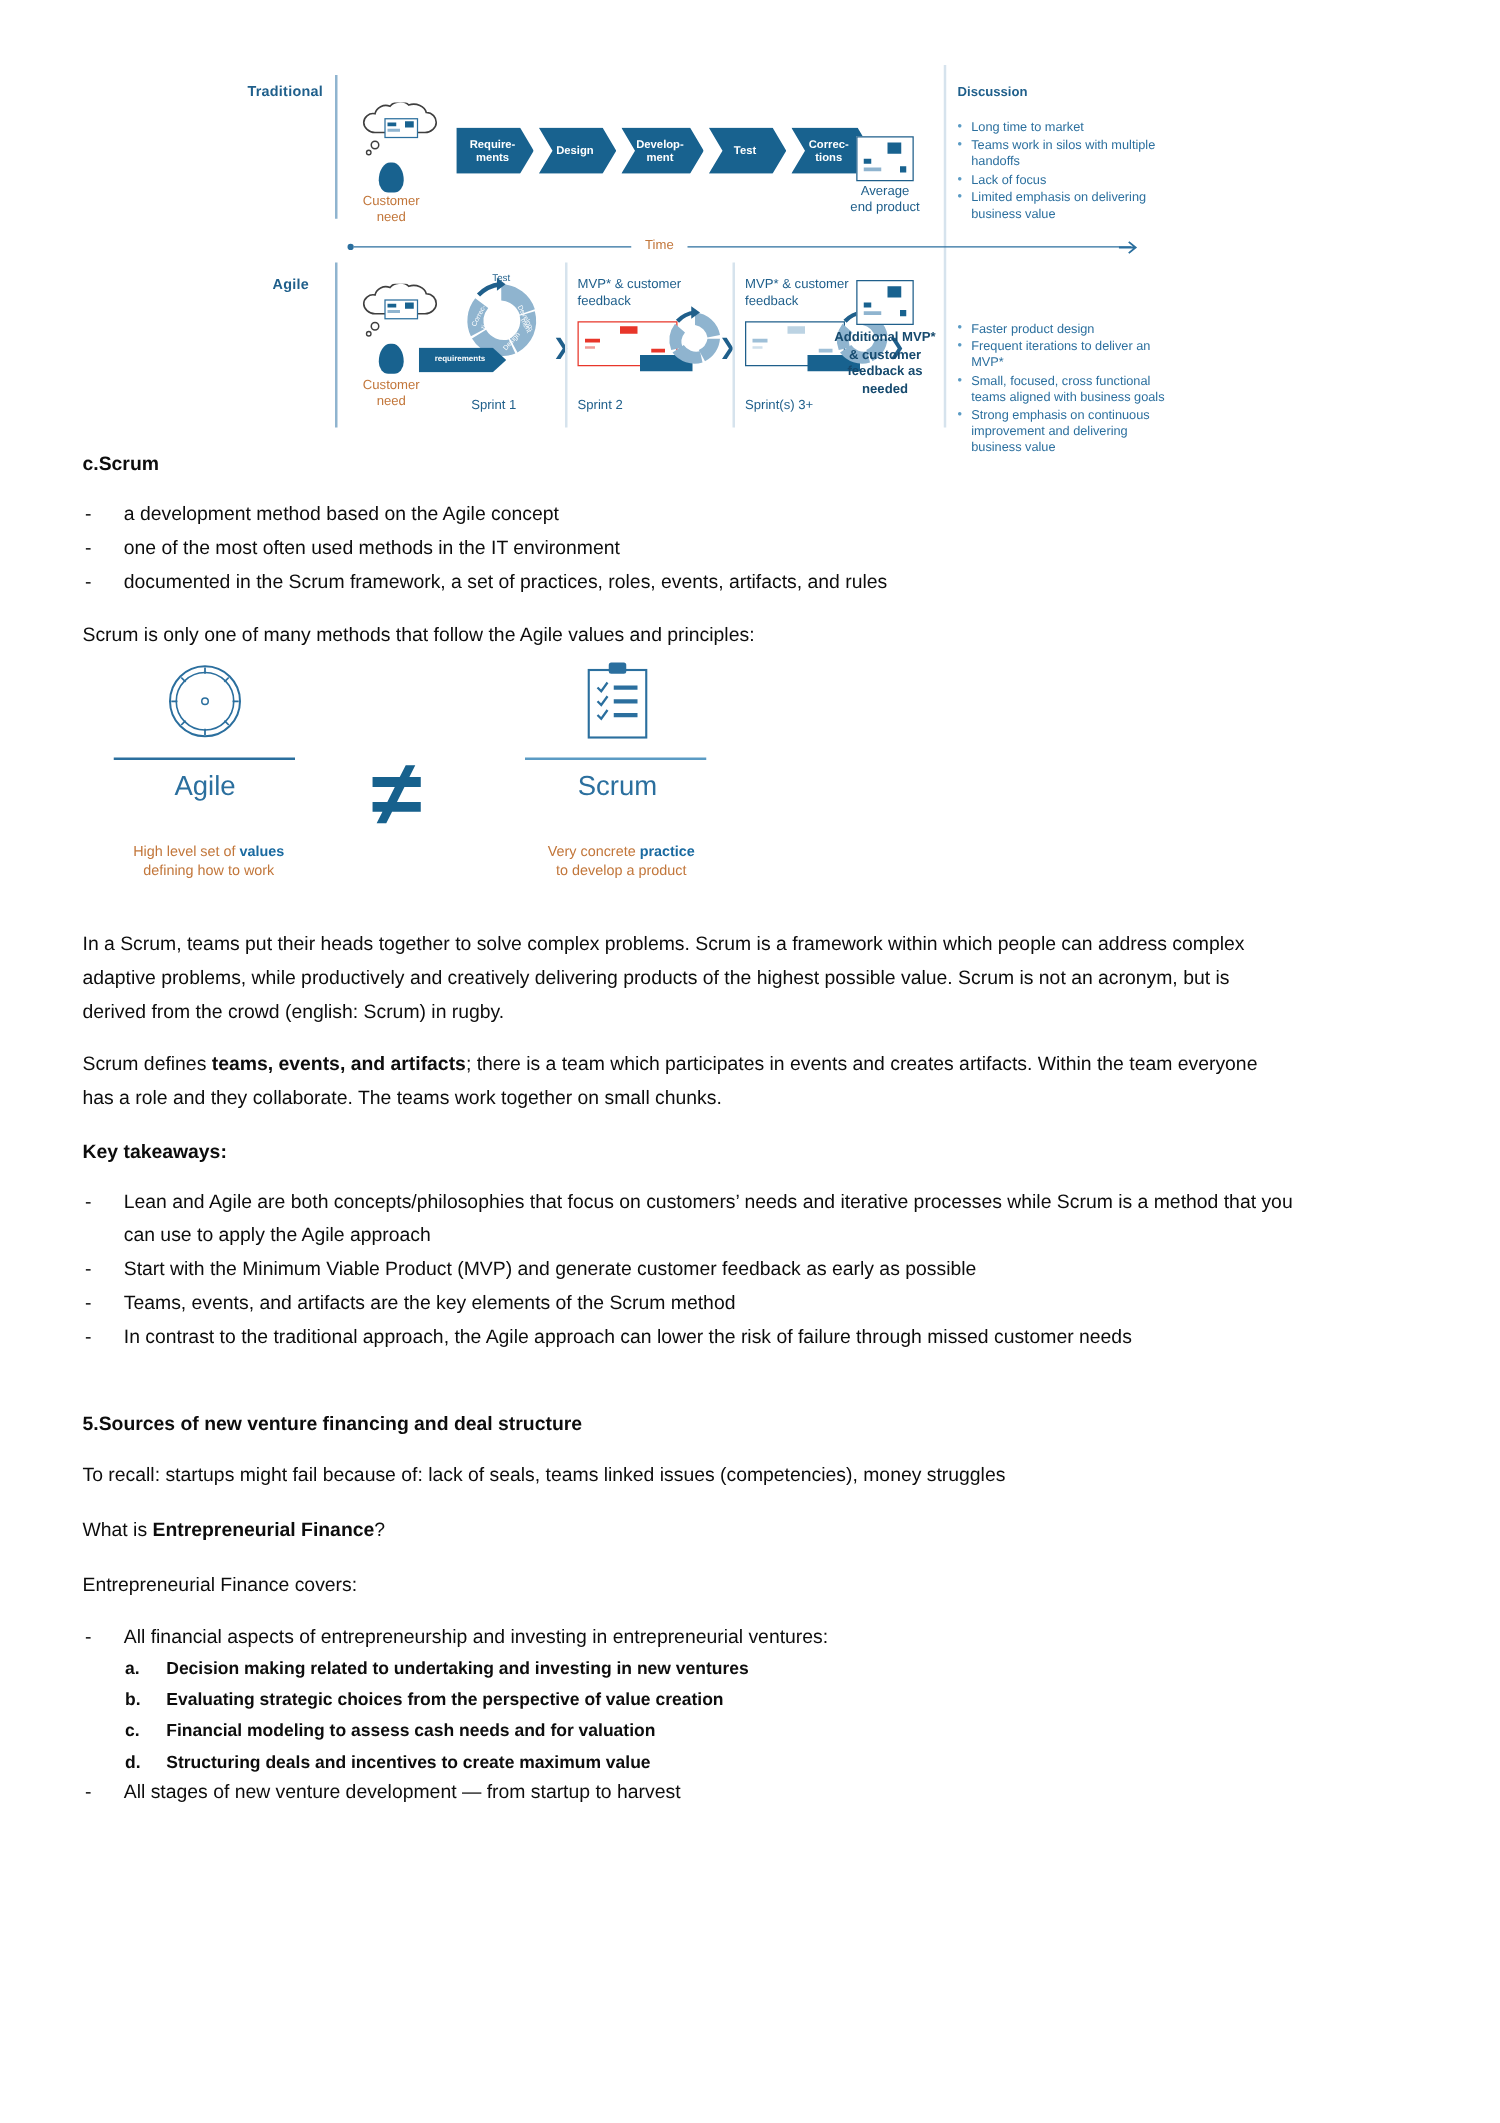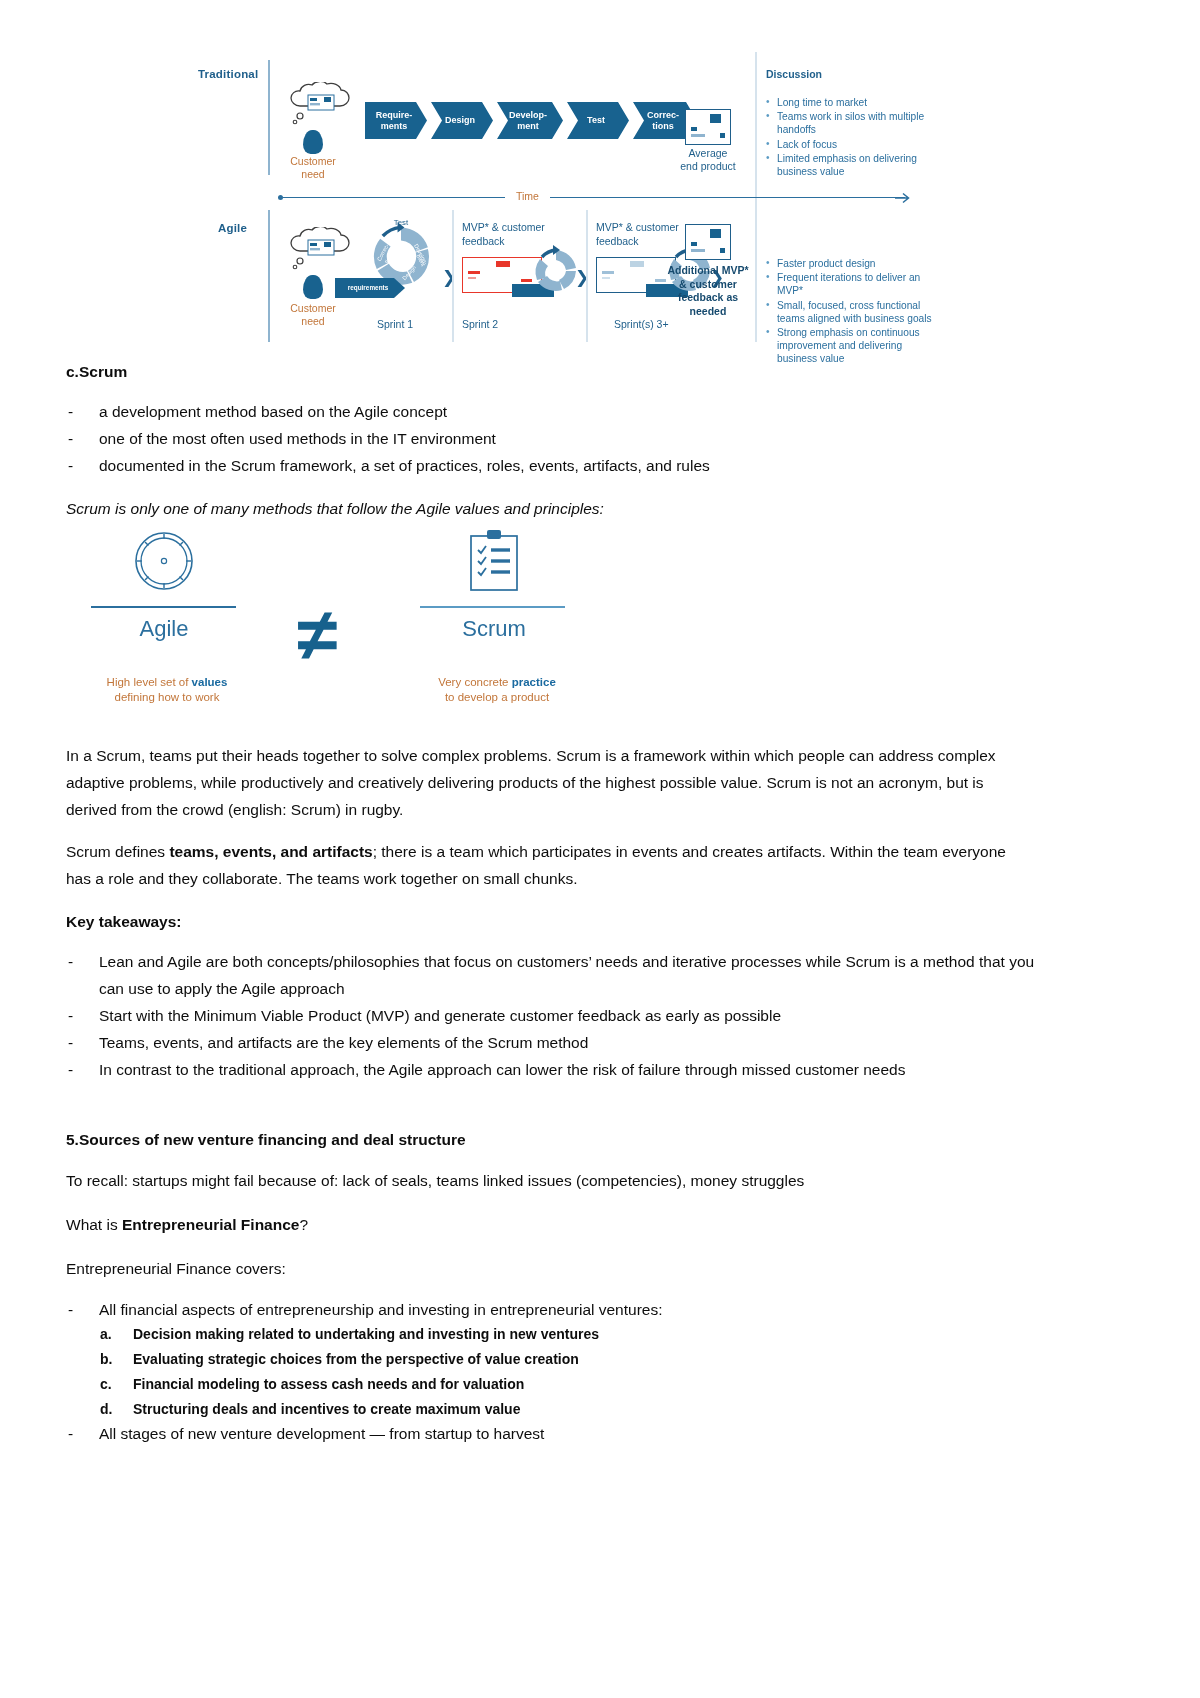--- a/index.html
+++ b/index.html
@@ -217,21 +217,21 @@
     <svg style="position:absolute;left:470px;top:186px;" width="60" height="62" viewBox="0 0 60 62">
       <g fill="#8fb4cf">
         <path d="M30 12 A22 22 0 0 1 50 30 L40 32 A12 12 0 0 0 30 22 Z"></path>
         <path d="M50 33 A22 22 0 0 1 38 51 L33 42 A12 12 0 0 0 40 33 Z"></path>
         <path d="M36 52 A22 22 0 0 1 12 44 L21 38 A12 12 0 0 0 34 43 Z"></path>
         <path d="M11 42 A22 22 0 0 1 14 21 L22 28 A12 12 0 0 0 20 40 Z"></path>
       </g>
       <path d="M16 19 A22 22 0 0 1 30 12" fill="none" stroke="#1f5f8b" stroke-width="3.4"></path>
       <path d="M27 7 L34 12 L27 17 Z" fill="#1f5f8b"></path>
     </svg>
-    <div class="capt blue" style="left:406px;top:266px;width:100px;text-align:left;margin-left:18px;">Sprint(s) 3+</div>
+    <div class="capt blue" style="left:406px;top:266px;width:100px;text-align:left;">Sprint(s) 3+</div>
 
     <div class="arrowgt" style="left:520px;top:215px;">❯</div>
 
     <div class="prodbox" style="left:495px;top:172px;">
       <i style="left:24px;top:4px;width:11px;height:9px;"></i>
       <i style="left:5px;top:17px;width:6px;height:4px;"></i>
       <i style="left:5px;top:24px;width:14px;height:3px;background:#8fb4cf;"></i>
       <i style="left:34px;top:23px;width:5px;height:5px;"></i>
     </div>
     <div class="capt navy" style="left:470px;top:212px;width:96px;line-height:13.5px;white-space:pre-line;">Additional MVP*
@@ -248,21 +248,21 @@
   </div>
 
   <div class="txt h" style="left:66px;top:358px;">c.Scrum</div>
 
   <div class="dashlist" style="left:66px;top:398px;width:1000px;">
     <div class="dli">a development method based on the Agile concept</div>
     <div class="dli">one of the most often used methods in the IT environment</div>
     <div class="dli">documented in the Scrum framework, a set of practices, roles, events, artifacts, and rules</div>
   </div>
 
-  <div class="txt" style="left:66px;top:495px;width:1000px;font-style:italic;">Scrum is only one of many methods that follow the Agile values and principles:</div>
+  <div class="txt" style="left:66px;top:495px;width:1000px;">Scrum is only one of many methods that follow the Agile values and principles:</div>
 
   <div class="dia2">
 
     <svg style="position:absolute;left:58px;top:10px;" width="62" height="62" viewBox="0 0 62 62">
       <circle cx="31" cy="31" r="28" fill="none" stroke="#2b6f9e" stroke-width="1.6"></circle>
       <circle cx="31" cy="31" r="23" fill="none" stroke="#2b6f9e" stroke-width="1.3"></circle>
       <g stroke="#2b6f9e" stroke-width="1.4">
         <line x1="31" y1="4" x2="31" y2="9"></line>
           <line x1="31" y1="53" x2="31" y2="58"></line>
         <line x1="4" y1="31" x2="9" y2="31"></line>

